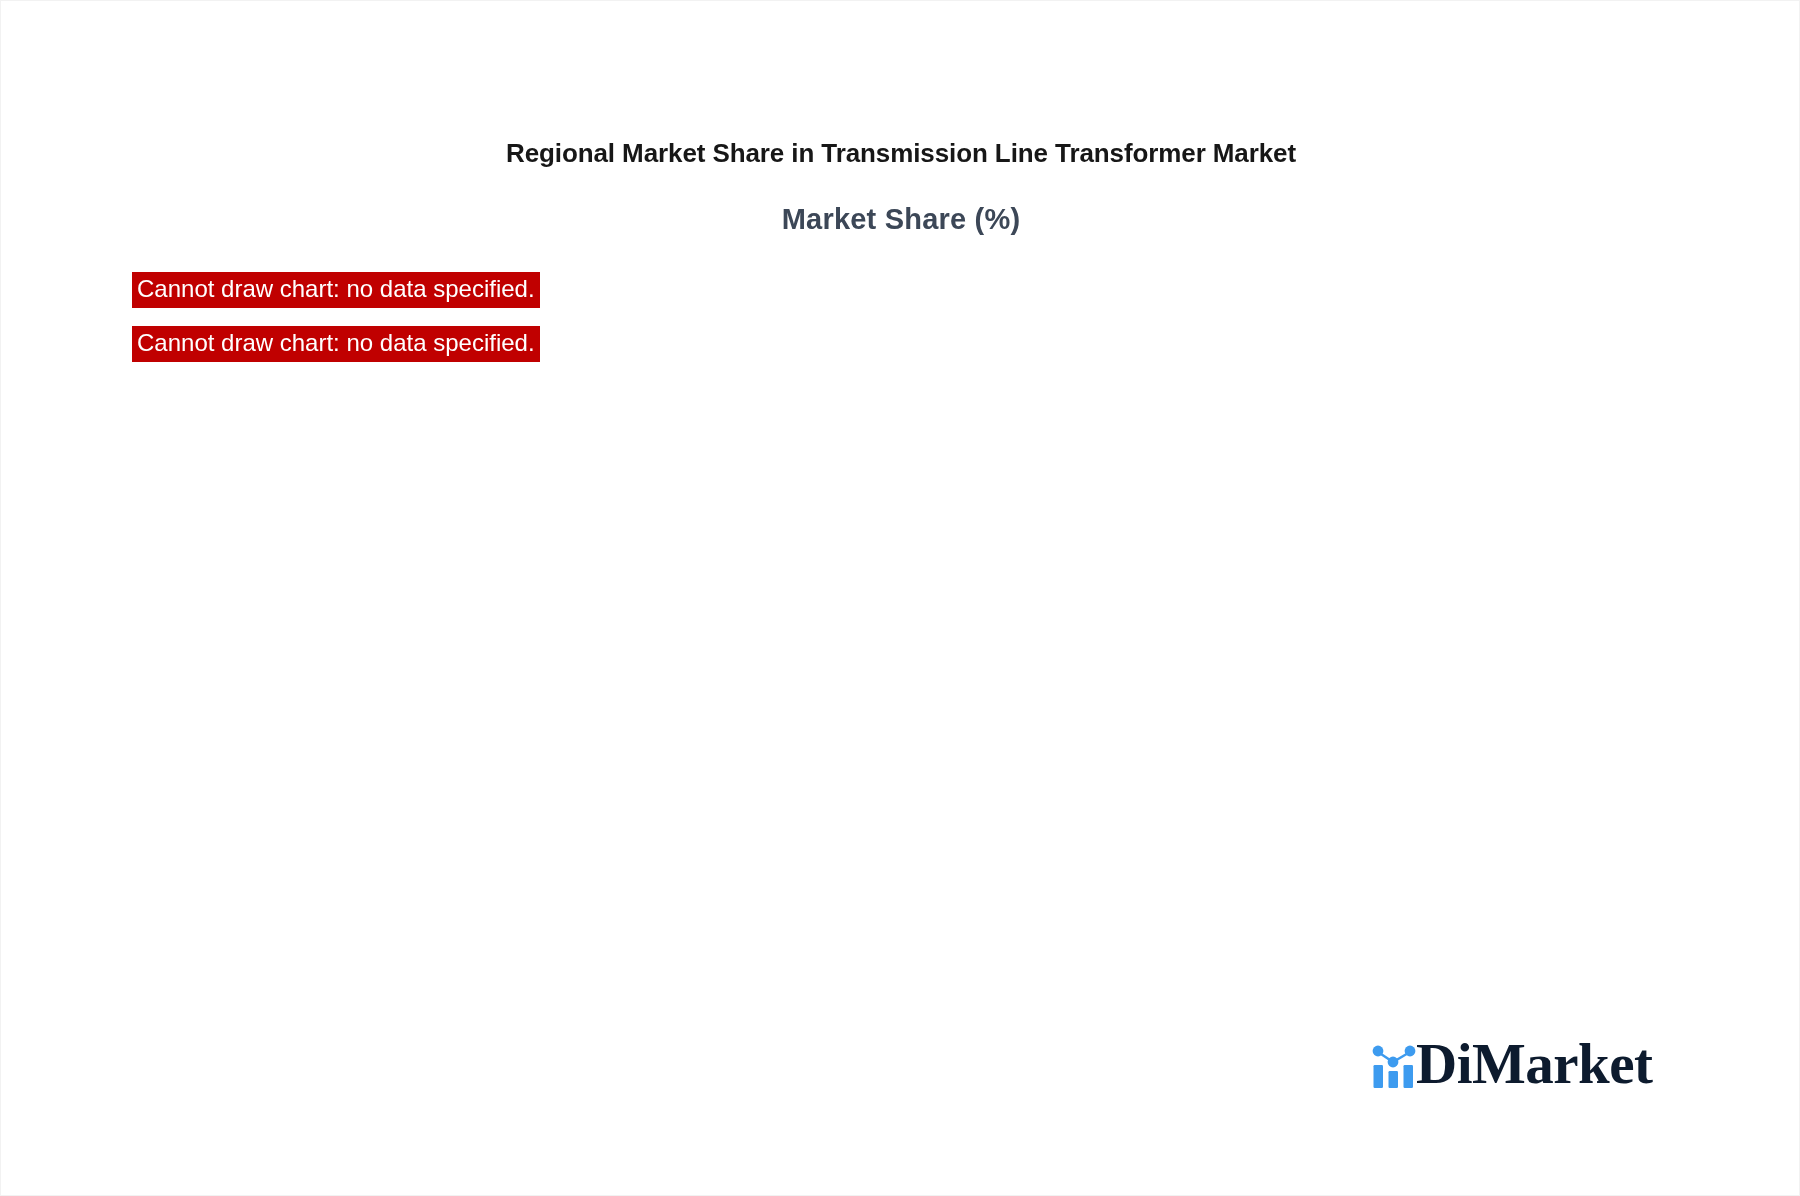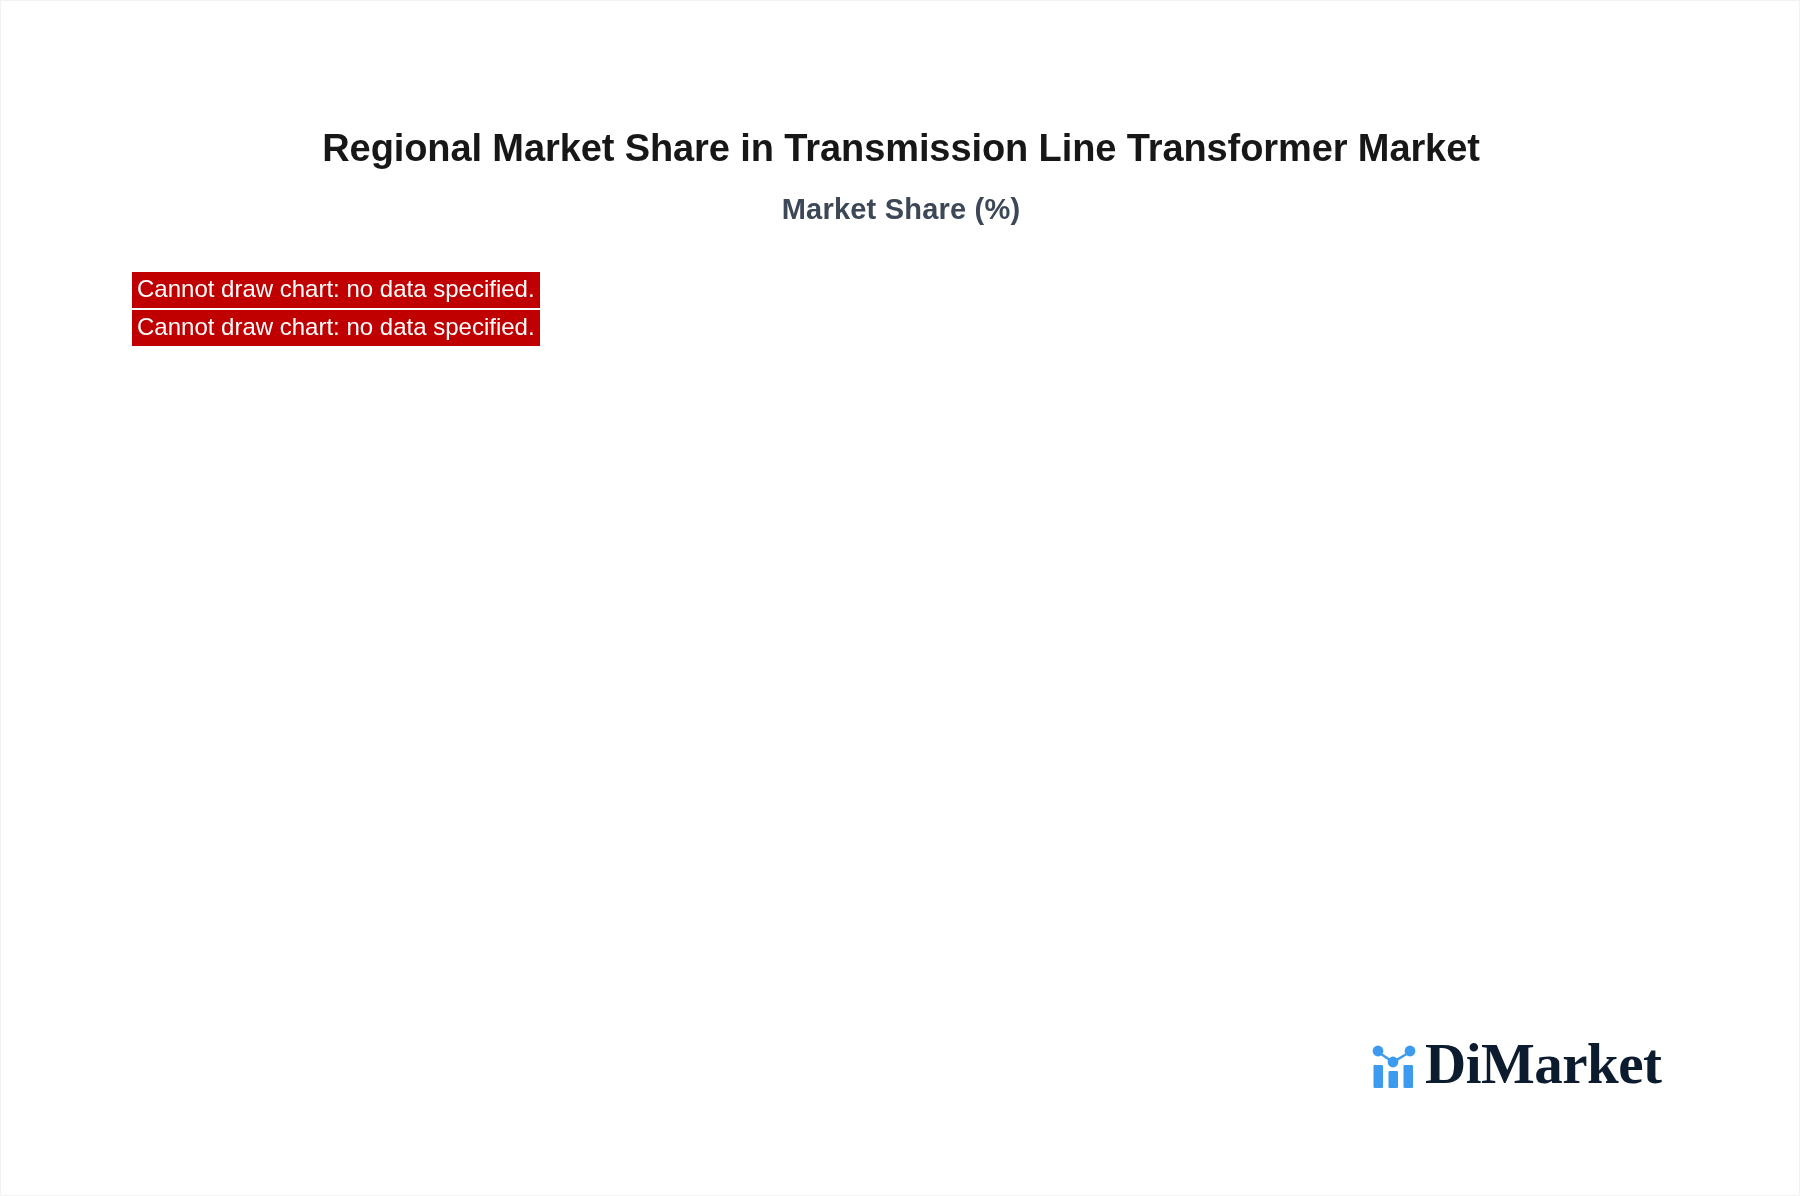--- a/index.html
+++ b/index.html
@@ -26,26 +26,26 @@
   
   .header-block {
     position: absolute;
     left: 0;
     top: 126px;
     width: 1800px;
     text-align: center;
   }
   .chart-title {
     font-family: "Liberation Sans", sans-serif;
-    font-size: 38px;
+    font-size: 26px;
     font-weight: bold;
     color: #171717;
     letter-spacing: -0.1px;
     line-height: 1.15;
-    margin: 0;
+    margin: 12px;
     white-space: nowrap;
   }
   .chart-subtitle {
     font-family: "Liberation Sans", sans-serif;
     font-size: 29px;
     font-weight: bold;
     color: #3c4757;
     letter-spacing: 0.2px;
     line-height: 1.15;
     margin: 0;
@@ -53,21 +53,21 @@
     white-space: nowrap;
   }
 
   
   .error-stack {
     position: absolute;
     left: 131px;
     top: 271px;
     display: flex;
     flex-direction: column;
-    gap: 2px;
+    gap: 18px;
     align-items: flex-start;
   }
   .error-banner {
     background: #c00000;
     color: #ffffff;
     font-family: "Liberation Sans", sans-serif;
     font-size: 24px;
     font-weight: normal;
     line-height: 1.0;
     padding: 5px 5px 7px 5px;
@@ -83,21 +83,20 @@
     height: 660px;
   }
 
   
   .brand-logo {
     position: absolute;
     left: 1371px;
     top: 1032px;
     display: flex;
     align-items: center;
-    gap: 9px;
     height: 64px;
   }
   .brand-mark {
     width: 44px;
     height: 48px;
     display: block;
     flex: 0 0 auto;
   }
   .brand-word {
     font-family: "Liberation Serif", "DejaVu Serif", serif;

